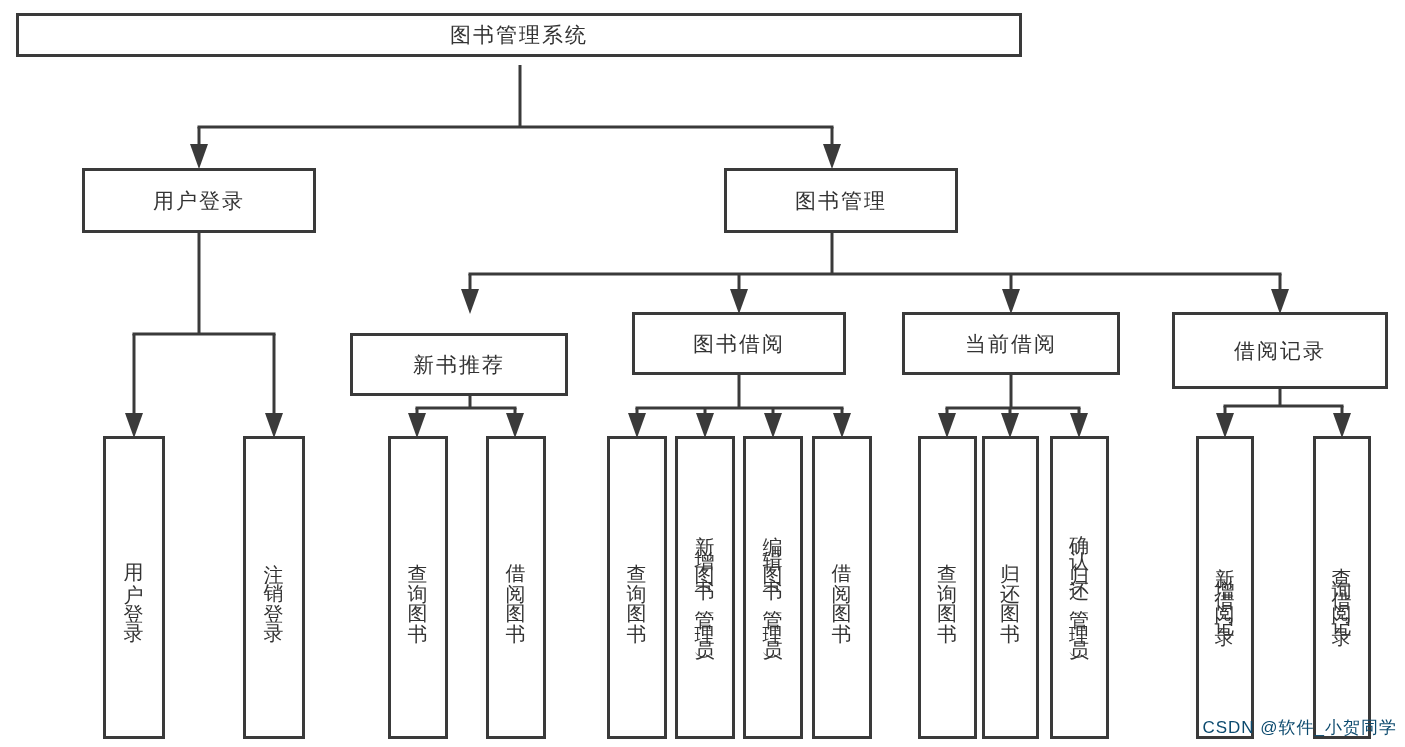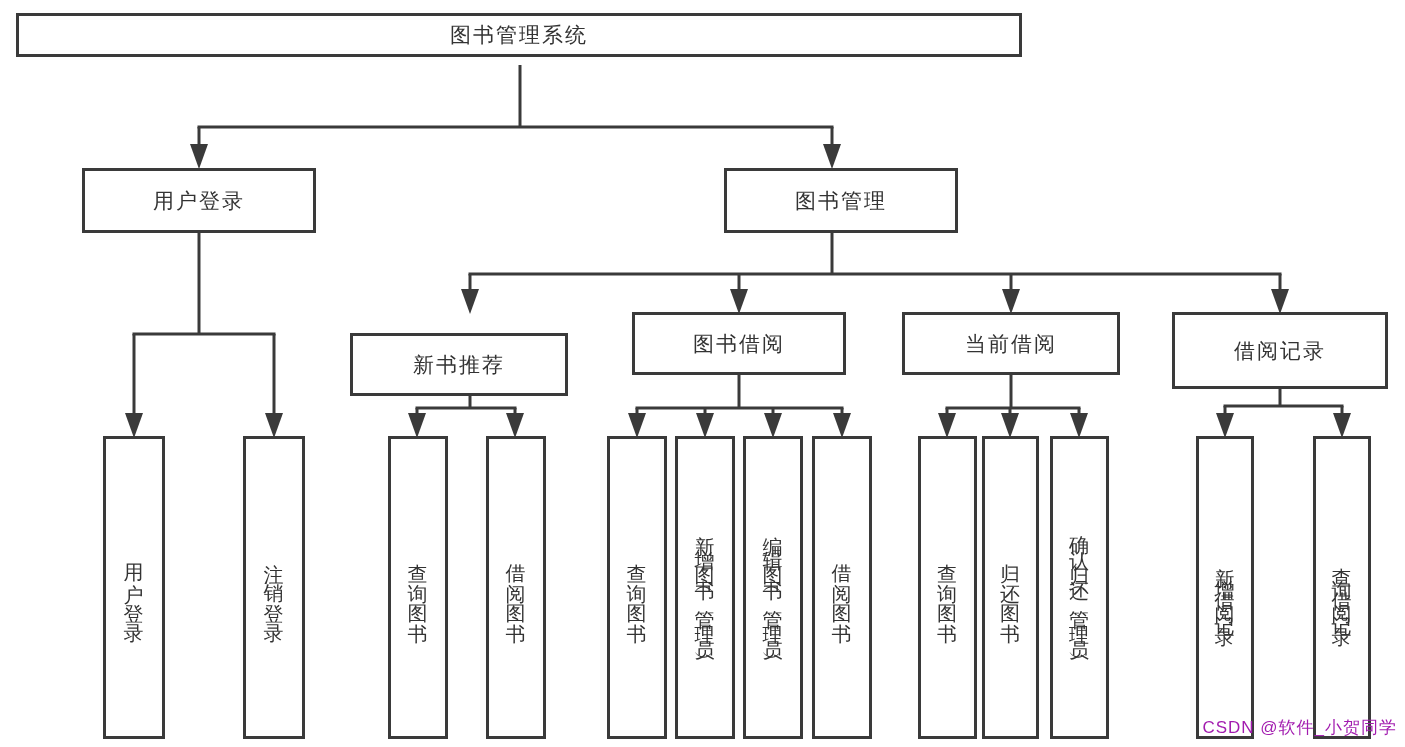--- a/index.html
+++ b/index.html
@@ -30,21 +30,21 @@
     line-height:1;
     white-space:nowrap;
   }
   .v4{letter-spacing:20px;}
   .v6{letter-spacing:12px;}
   .v8{letter-spacing:15px;}
   .watermark{
     position:absolute;
     top:716px;right:8px;
     font-size:17px;
-    color:#a21caf;
+    color:#0c4a6e;
     z-index:3;
     letter-spacing:1px;
     white-space:nowrap;
   }
 </style>
 </head>
 <body>
 
 <div class="canvas">
 

